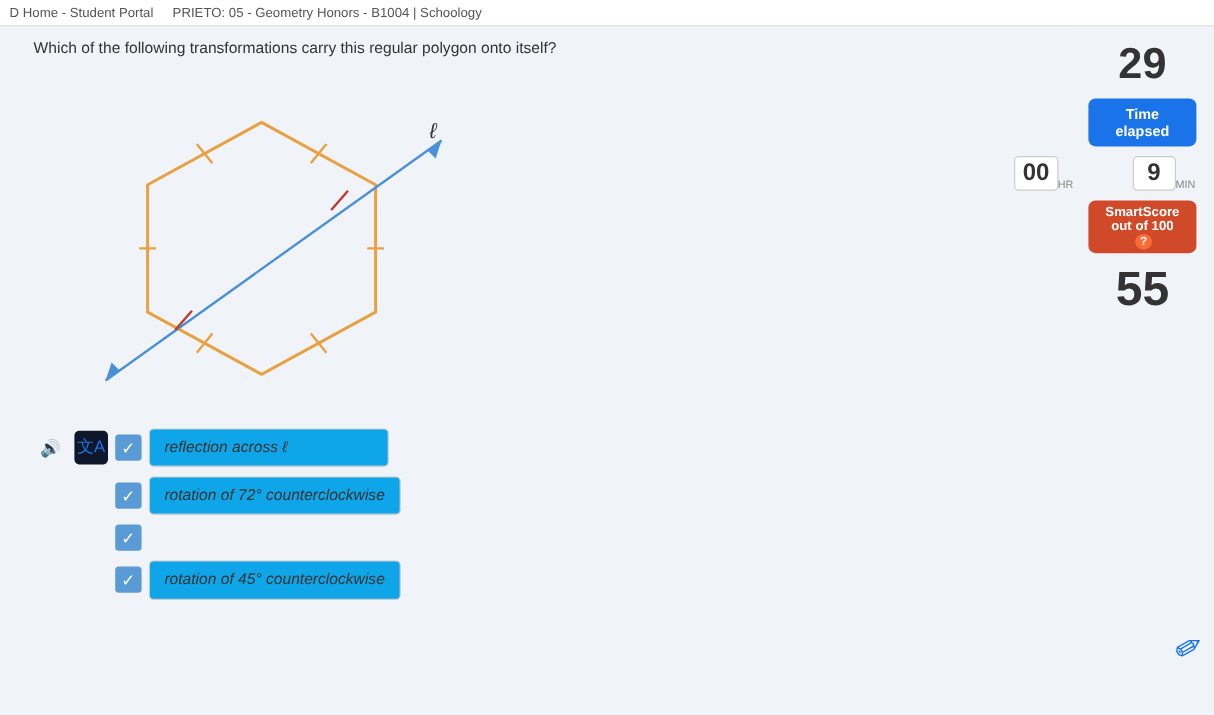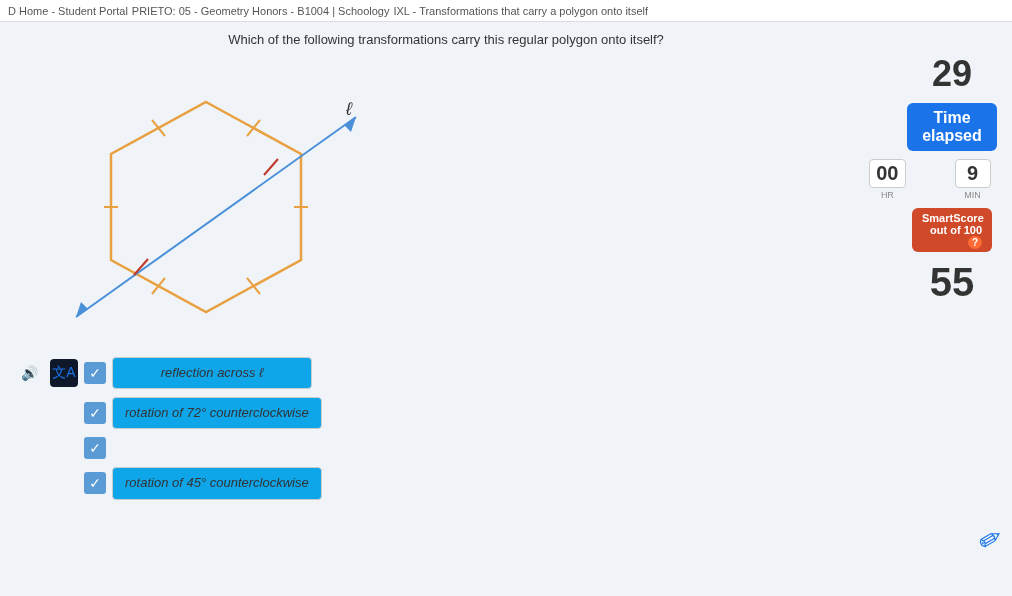--- a/index.html
+++ b/index.html
@@ -16,36 +16,35 @@
     .top-bar {
       width: 100%;
       height: 22px;
       background: #fff;
       display: flex;
       align-items: center;
       padding: 0 8px;
       font-size: 11px;
       color: #555;
       border-bottom: 1px solid #ddd;
-      gap: 4px;
+      gap: 16px;
     }
 
     
     .main {
       display: flex;
       width: 100%;
       height: calc(596px - 22px);
     }
 
     
     .content-area {
       flex: 1;
-      padding: 10px 16px;
+      padding: 10px 28px;
       position: relative;
-      text-align: center;
     }
 
     
     .question-header {
       font-size: 13px;
       color: #333;
       margin-bottom: 10px;
     }
 
     
@@ -134,47 +133,46 @@
       background: #f0f4f8;
       position: relative;
     }
 
     .question-number {
       font-size: 36px;
       font-weight: bold;
       color: #333;
       text-align: center;
       margin-bottom: 8px;
-      margin-top: 21px;
     }
 
     .time-elapsed-box {
       background: #1a73e8;
       color: white;
       border-radius: 6px;
       padding: 6px 10px;
       text-align: center;
-      font-size: 16px;
+      font-size: 12px;
       font-weight: bold;
       margin-bottom: 8px;
       width: 90px;
     }
 
     .time-display {
       display: flex;
       gap: 4px;
       align-items: center;
       justify-content: center;
       margin-bottom: 8px;
     }
 
     .time-unit {
       display: flex;
-      flex-direction: column;
-      align-items: center;
+      flex-direction: row;
+      align-items: flex-end;
       padding-left: 41px;
     }
 
     .time-value {
       font-size: 20px;
       font-weight: bold;
       color: #333;
       background: #fff;
       border: 1px solid #ccc;
       border-radius: 4px;
@@ -194,25 +192,25 @@
       font-weight: bold;
       color: #333;
       margin-bottom: 12px;
     }
 
     .smartscore-box {
       background: #d04a2a;
       color: white;
       border-radius: 6px;
       padding: 4px 10px;
-      text-align: right;
+      text-align: center;
       font-size: 11px;
       font-weight: bold;
       margin-bottom: 8px;
-      width: 80px;
+      width: 90px;
     }
 
     .score-number {
       font-size: 40px;
       font-weight: bold;
       color: #333;
       text-align: center;
     }
 
     .pencil-icon {
@@ -230,21 +228,20 @@
       top: 0;
       left: 0;
     }
   </style>
 </head>
 <body>
 
 <div class="top-bar">
   <span>D Home - Student Portal</span>
   <span>PRIETO: 05 - Geometry Honors - B1004 | Schoology</span>
-  <span>IXL - Transformations that carry a polygon onto itself</span>
 </div>
 
 <div class="main">
 
   <div class="content-area">
 
     <div class="question-header">Which of the following transformations carry this regular polygon onto itself?</div>
 
     <div class="diagram-container">
       <svg class="diagram-svg" width="380" height="290">

